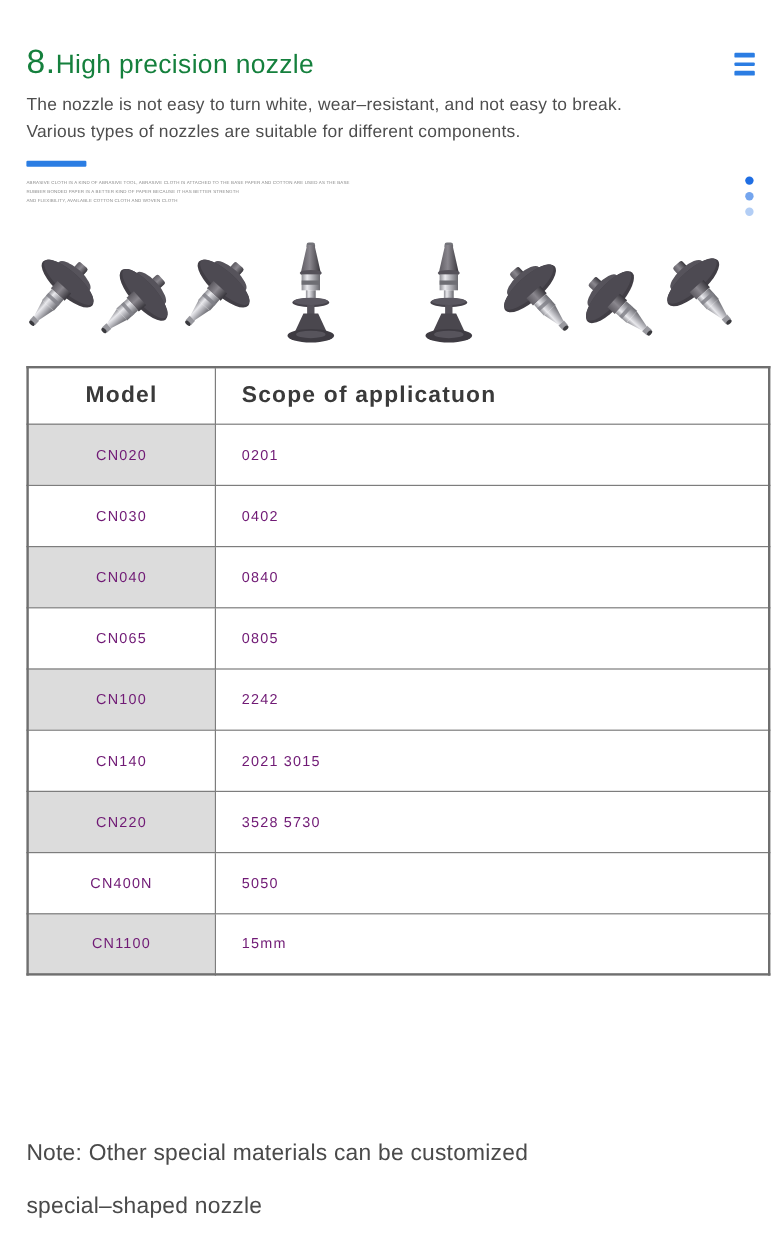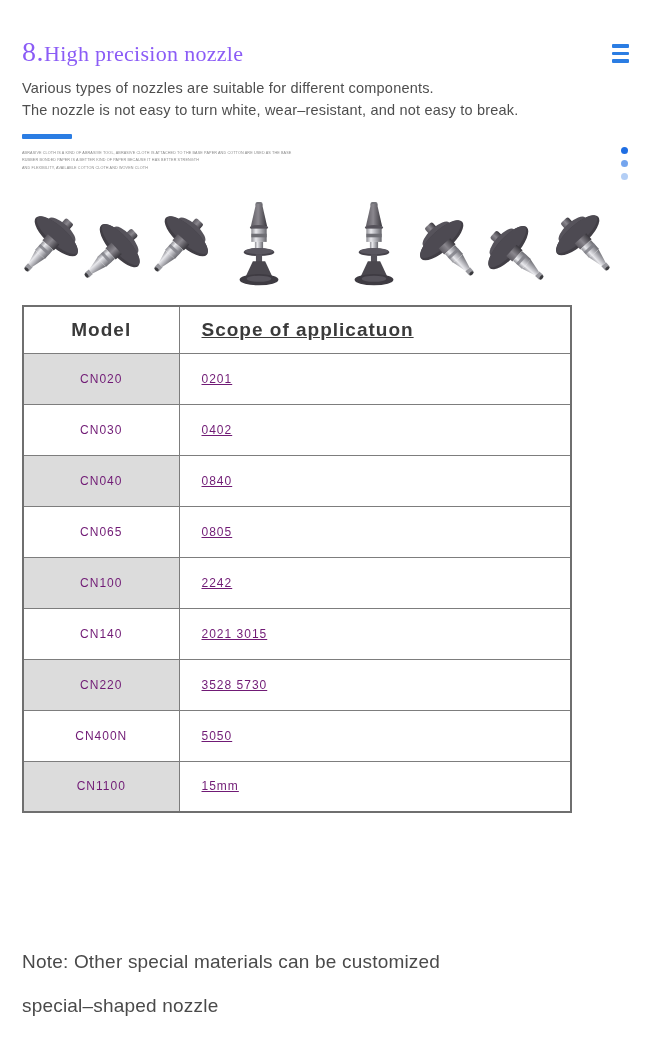--- a/index.html
+++ b/index.html
@@ -7,21 +7,21 @@
   body {
     width: 650px; height: 1042px;
     font-family: "Liberation Sans", sans-serif;
     position: relative; overflow: hidden;
     color: #4a4a4a;
   }
   .page { position: relative; width: 650px; height: 1042px; }
 
   
   .header { position: absolute; top: 36px; left: 22px; right: 22px; }
-  .title-line { white-space: nowrap; color: #8b5cf6; font-family: Liberation Serif, serif; }
+  .title-line { white-space: nowrap; color: #15803d; }
   .section-number { font-size: 28px; letter-spacing: 0.5px; }
   .section-title { font-size: 22px; letter-spacing: 0.3px; }
   .description { margin-top: 9px; font-size: 14.5px; line-height: 22px; color: #4e4e4e; letter-spacing: 0.2px; }
   .accent-bar { margin-top: 13px; width: 50px; height: 5px; background: #2b7de3; border-radius: 1px; }
 
   
   .menu-btn { position: absolute; top: 44px; right: 21px; width: 17px; height: 19px;
     display: flex; flex-direction: column; justify-content: space-between; cursor: pointer; }
   .menu-btn span { display: block; height: 3.6px; width: 100%; background: #2b7de3; border-radius: 1px; }
 
@@ -34,28 +34,28 @@
   .dots-btn i { width: 7px; height: 7px; border-radius: 50%; display: block; }
   .dots-btn .d1 { background: #1f6ee3; }
   .dots-btn .d2 { background: #1f6ee3; opacity: 0.62; }
   .dots-btn .d3 { background: #1f6ee3; opacity: 0.34; }
 
   
   .gallery { position: absolute; top: 198px; left: 0; width: 650px; height: 100px; }
   .nozzle { position: absolute; }
 
   
-  .spec-table { position: absolute; top: 305px; left: 22px; width: 550px;
+  .spec-table { position: absolute; top: 305px; left: 22px; width: 620px;
     border-collapse: collapse; table-layout: fixed; }
   .spec-table td, .spec-table th { border: 1px solid #7d7d7d; }
   .spec-table { border: 2px solid #6f6f6f; }
   .spec-table th { height: 47px; font-size: 19px; font-weight: bold; color: #3a3a3a; letter-spacing: 1px; }
   .spec-table td { height: 51px; font-size: 12px; color: #701a75; letter-spacing: 1px; }
   .col-model { width: 156px; text-align: center; }
-  .col-scope { text-align: left; padding-left: 22px; text-decoration: underline; }
+  .col-scope { text-align: left; padding-left: 22px; }
   .spec-table tbody tr:nth-child(odd) .col-model { background: #dcdcdc; }
 
   
   .note { position: absolute; top: 940px; left: 22px; max-width: 480px;
     font-size: 19px; line-height: 44px; color: #4a4a4a; letter-spacing: 0.2px; }
 </style>
 </head>
 <body>
 
 <div class="page">
@@ -100,22 +100,22 @@
         <ellipse cx="45" cy="77" rx="12" ry="3" fill="#57545c"></ellipse>
       </g>
     </defs>
   </svg>
 
   <div class="header">
     <div class="title-line">
       <span class="section-number">8.</span><span class="section-title">High precision nozzle</span>
     </div>
     <div class="description">
+      <div>The nozzle is not easy to turn white, wear–resistant, and not easy to break.</div>
       <div>Various types of nozzles are suitable for different components.</div>
-      <div>The nozzle is not easy to turn white, wear–resistant, and not easy to break.</div>
     </div>
     <div class="accent-bar"></div>
   </div>
 
   <div class="menu-btn">
     <span></span>
     <span></span>
     <span></span>
   </div>
 

